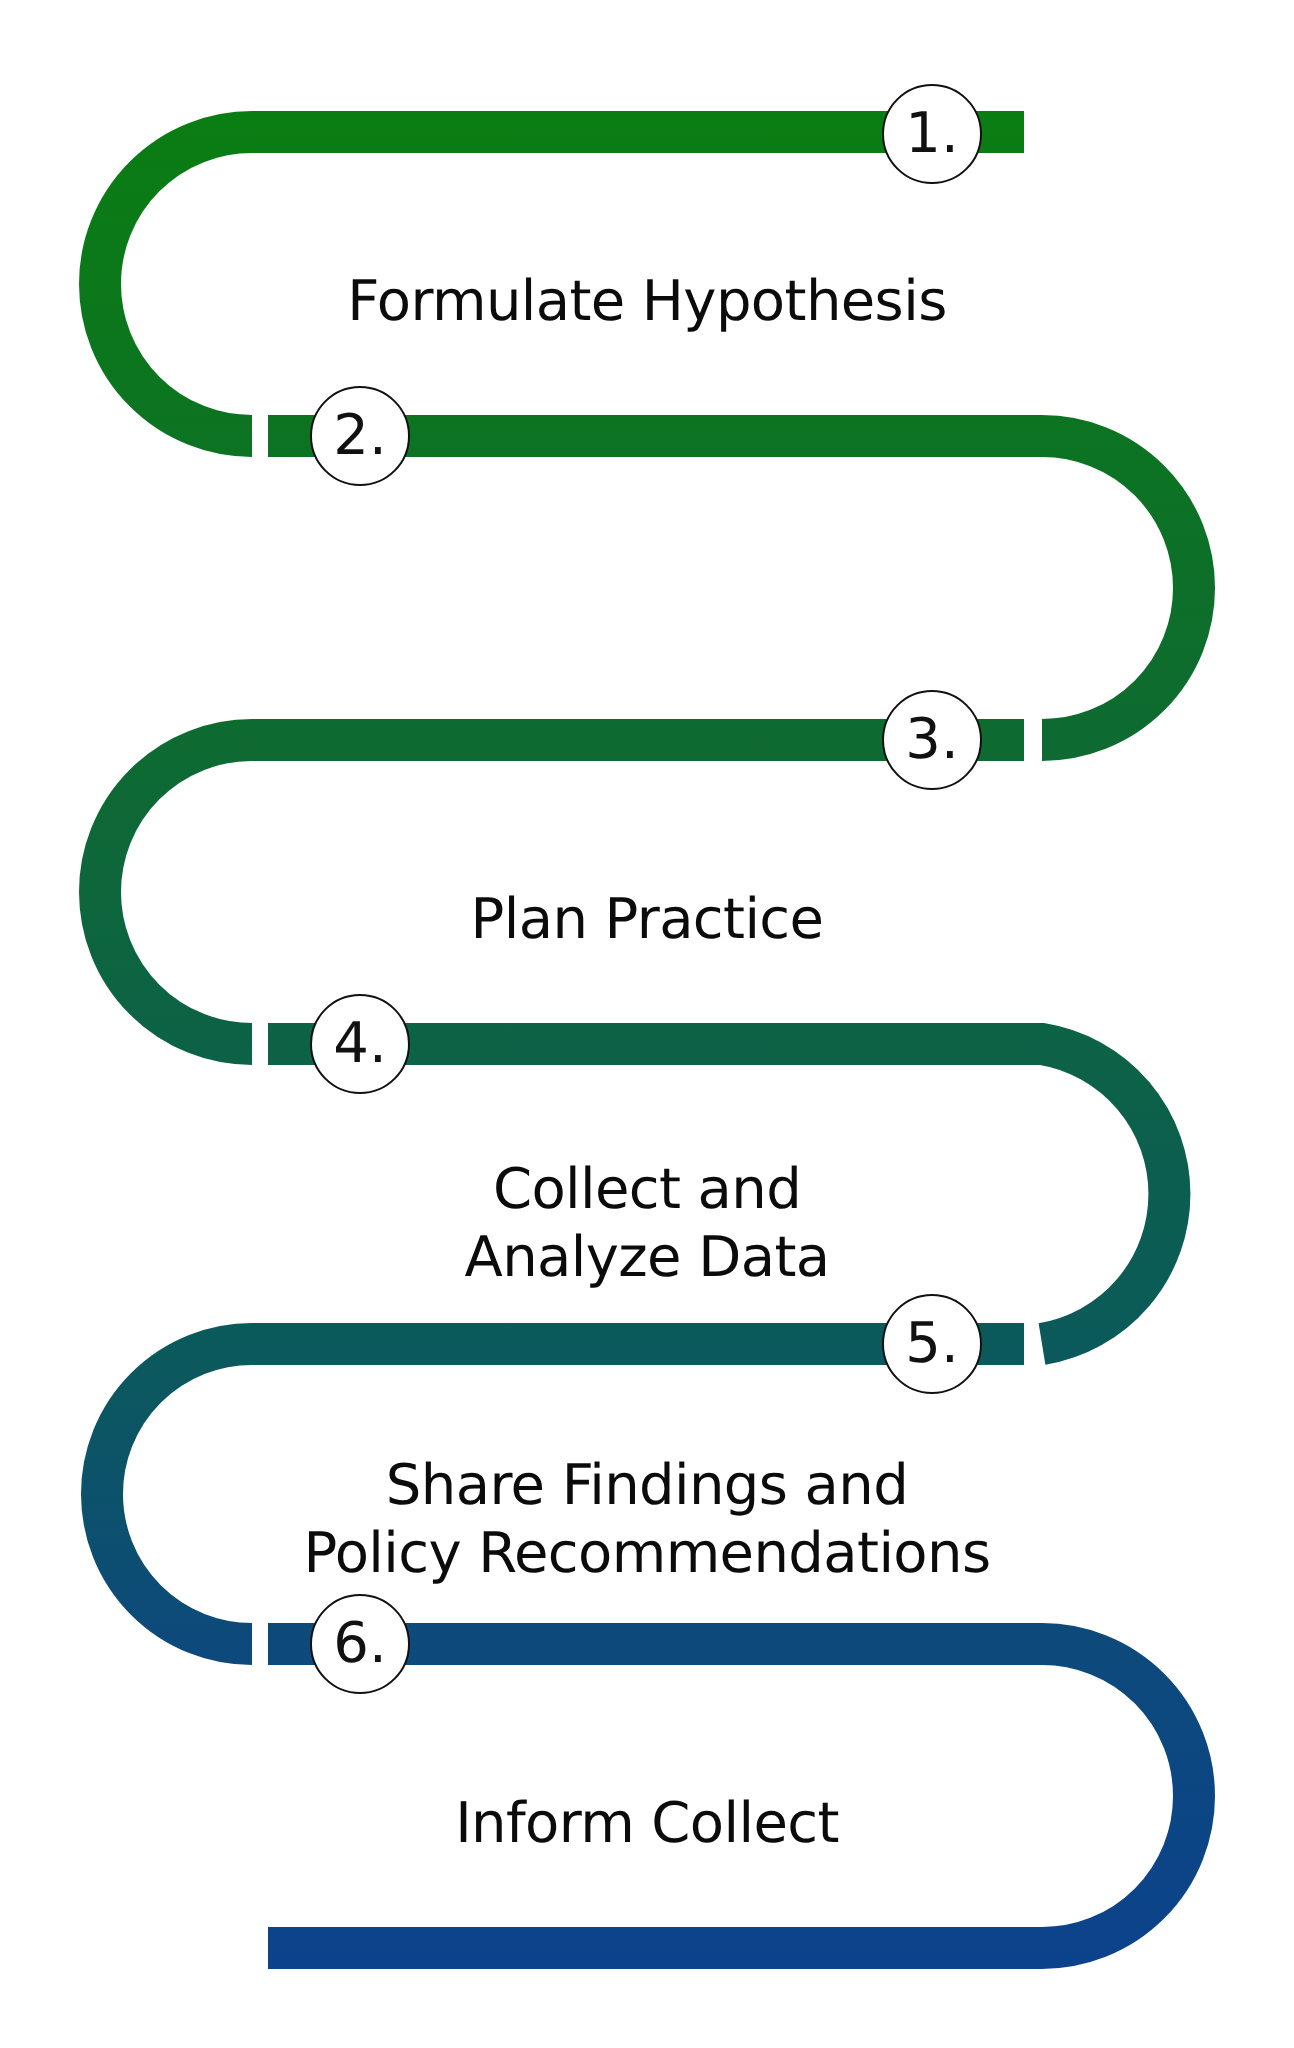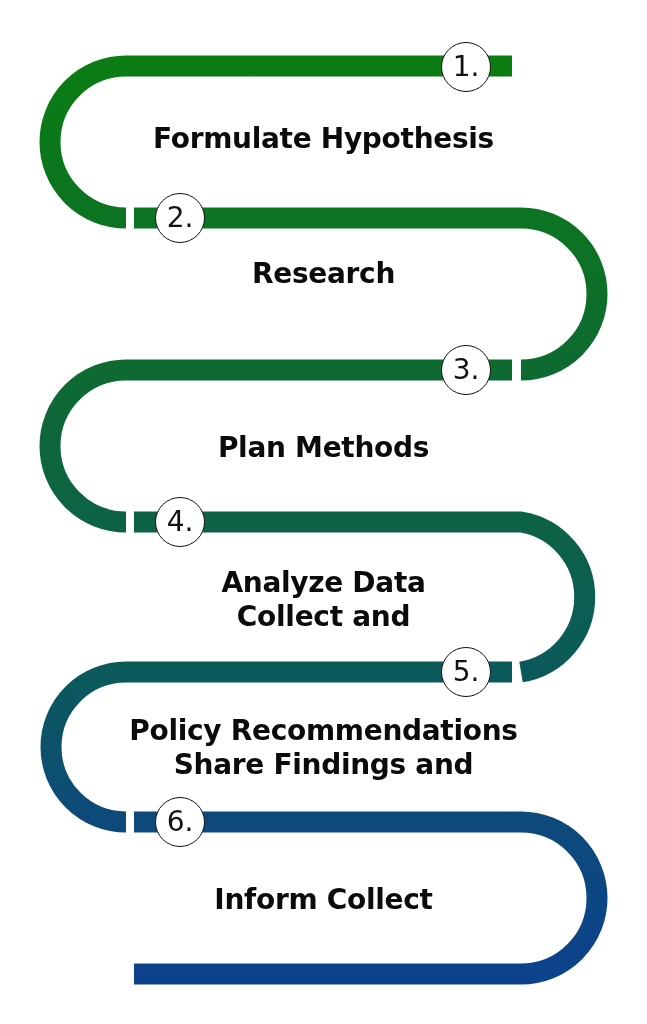--- a/index.html
+++ b/index.html
@@ -1,18 +1,18 @@
 <!DOCTYPE html>
 <html><head>
 <meta charset="utf-8">
 <style>
   html,body{margin:0;padding:0;background:#ffffff;}
   body{width:647px;height:1024px;position:relative;overflow:hidden;font-family:"DejaVu Sans","Liberation Sans",sans-serif;}
   svg.path{position:absolute;left:0;top:0;}
-  .label{position:absolute;left:0;width:647px;text-align:center;font-weight:bold;color:#0b0b0b;font-size:28px;line-height:34px;letter-spacing:-0.3px;}
+  .label{position:absolute;left:0;width:647px;text-align:center;font-weight:normal;color:#0b0b0b;font-size:28px;line-height:34px;letter-spacing:-0.3px;margin-top:12px;}
   .num{position:absolute;width:50px;height:50px;border:1.5px solid #111;border-radius:50%;background:#fff;box-sizing:border-box;text-align:center;line-height:47px;font-size:28px;color:#111;font-family:"DejaVu Sans","Liberation Sans",sans-serif;font-weight:normal;}
 </style>
 </head>
 <body>
 
 <svg class="path" width="647" height="1024" viewBox="0 0 647 1024">
   <defs>
     <linearGradient id="g" x1="0" y1="56" x2="0" y2="984" gradientUnits="userSpaceOnUse">
       <stop offset="0" stop-color="#0a7d12"></stop>
       <stop offset="0.33" stop-color="#0e6b30"></stop>
@@ -45,28 +45,27 @@
 <div class="num" style="left:155px;top:193px;">2.</div>
 <div class="num" style="left:441px;top:345px;">3.</div>
 <div class="num" style="left:155px;top:497px;">4.</div>
 <div class="num" style="left:441px;top:647px;">5.</div>
 <div class="num" style="left:155px;top:797px;">6.</div>
 
 <div class="label" style="top:122px;">
   <div>Formulate Hypothesis</div>
 </div>
 <div class="label" style="top:257px;">
-  <div>Research</div>
 </div>
 <div class="label" style="top:431px;">
-  <div>Plan Methods</div>
+  <div>Plan Practice</div>
 </div>
 <div class="label" style="top:566px;">
+  <div>Collect and</div>
   <div>Analyze Data</div>
-  <div>Collect and</div>
 </div>
 <div class="label" style="top:714px;">
+  <div>Share Findings and</div>
   <div>Policy Recommendations</div>
-  <div>Share Findings and</div>
 </div>
 <div class="label" style="top:883px;">
   <div>Inform Collect</div>
 </div>
 
 </body></html>

